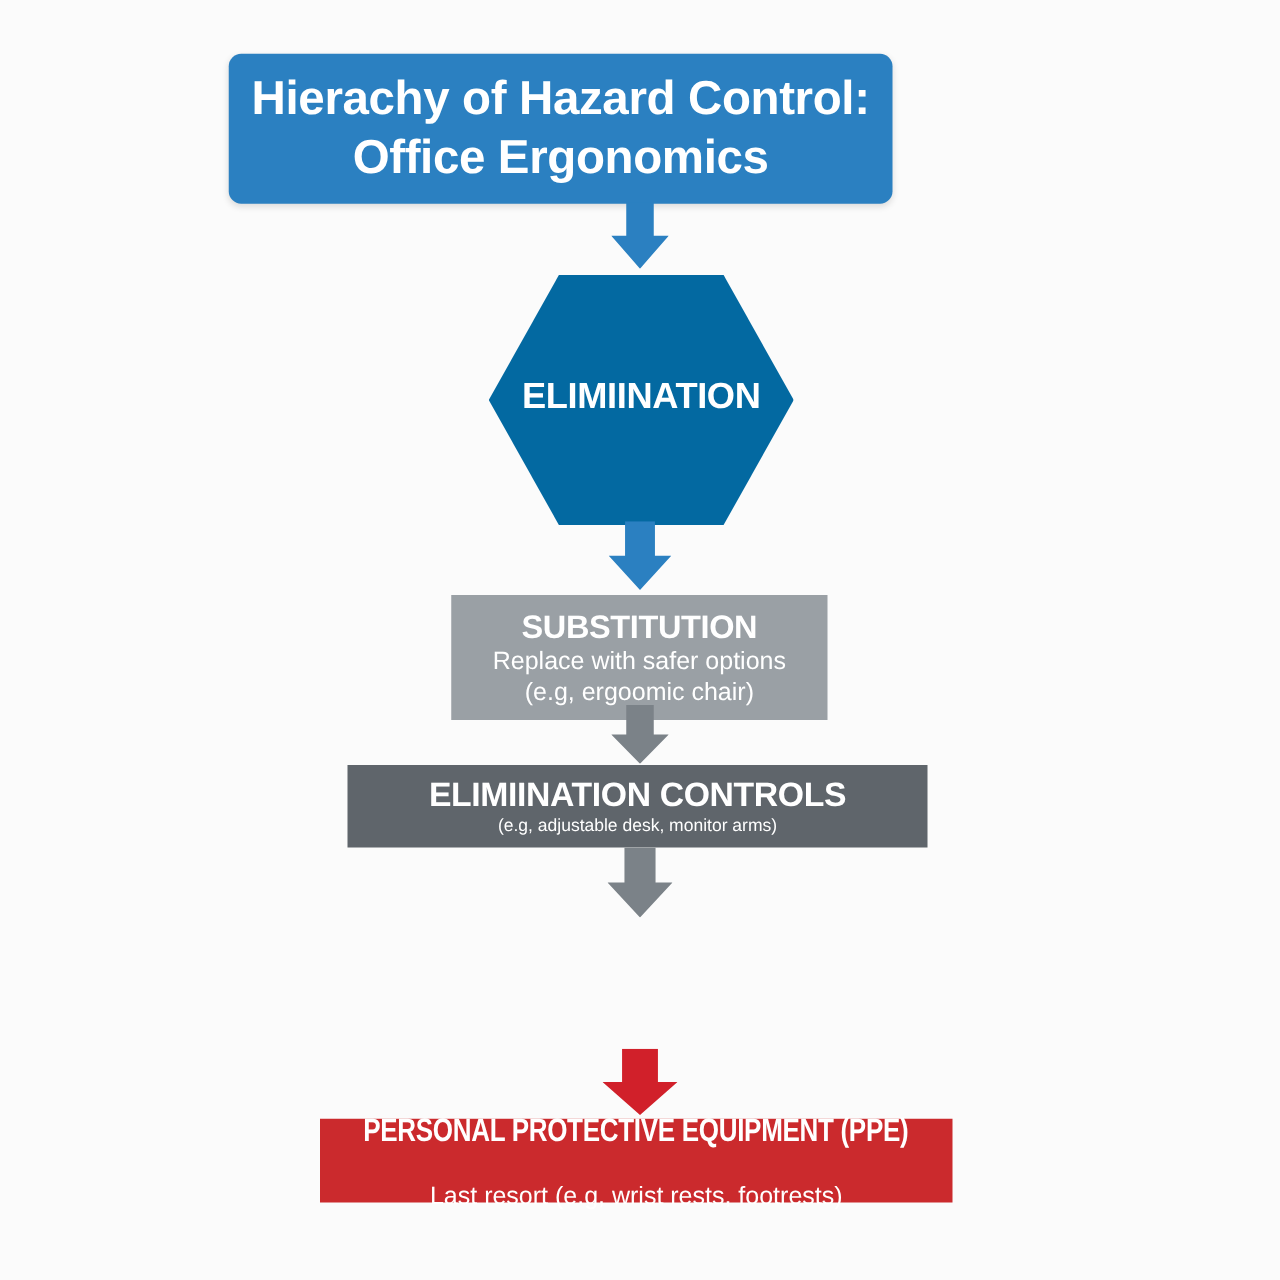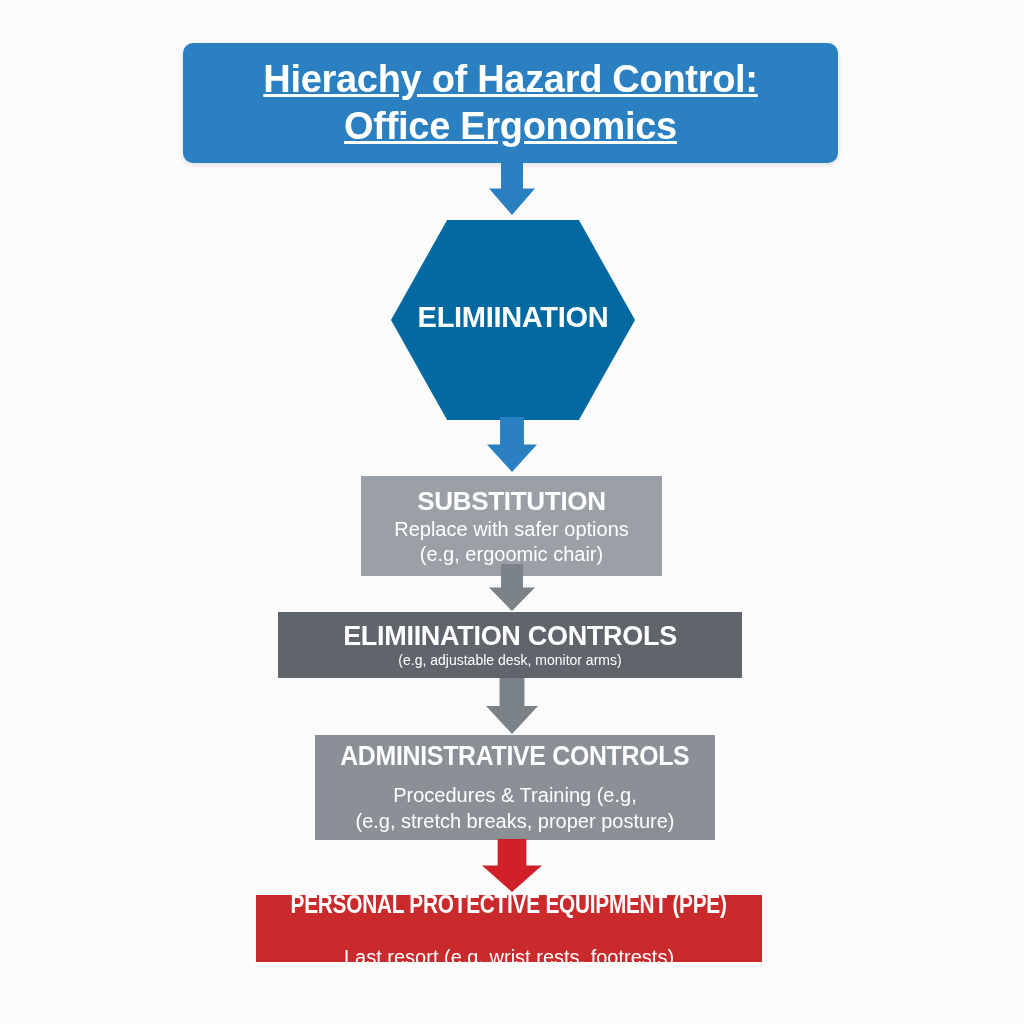--- a/index.html
+++ b/index.html
@@ -14,24 +14,23 @@
     position:absolute;
     display:flex;flex-direction:column;
     align-items:center;justify-content:center;
     color:#ffffff;text-align:center;
   }
   .heading{font-weight:700;white-space:nowrap;}
   .detail{font-weight:400;white-space:pre-line;}
 
   
   .title-box{
-    left:183px;top:43px;width:655px;height:120px;
+    left:183px;top:43px;width:531px;height:120px;
     border-radius:10px;
     box-shadow:0 2px 5px rgba(0,0,0,0.12);
-    text-decoration:underline;
   }
   .title-box .title-text{
     font-size:38px;font-weight:700;line-height:1.24;
     white-space:pre-line;letter-spacing:-0.3px;
   }
 
   
   .hex{
     left:391px;top:220px;width:244px;height:200px;
     clip-path:polygon(23% 0, 77% 0, 100% 50%, 77% 100%, 23% 100%, 0 50%);
@@ -100,25 +99,20 @@
 
   <div class="node eng-box" style="background-color: rgb(95, 101, 107);">
     <div class="heading">ELIMIINATION CONTROLS</div>
     <div class="detail">(e.g, adjustable desk, monitor arms)</div>
   </div>
 
   <svg class="arrow arrow-eng" viewBox="0 0 46 52" preserveAspectRatio="none">
     <polygon points="12,0 34,0 34,26 46,26 23,52 0,26 12,26" style="fill: rgb(123, 130, 136);"></polygon>
   </svg>
 
-  <div class="node admin-box" style="background-color: rgb(138, 144, 150);">
-    <div class="heading">ADMINISTRATIVE CONTROLS</div>
-    <div class="detail">Procedures &amp; Training (e.g,
-(e.g, stretch breaks, proper posture)</div>
-  </div>
 
   <svg class="arrow arrow-admin" viewBox="0 0 46 52" preserveAspectRatio="none">
     <polygon points="12,0 34,0 34,26 46,26 23,52 0,26 12,26" style="fill: rgb(209, 32, 42);"></polygon>
   </svg>
 
   <div class="node ppe-box" style="background-color: rgb(203, 42, 45);">
     <div class="heading">PERSONAL PROTECTIVE EQUIPMENT (PPE)</div>
     <div class="detail">Last resort (e.g, wrist rests, footrests)</div>
   </div>
 

